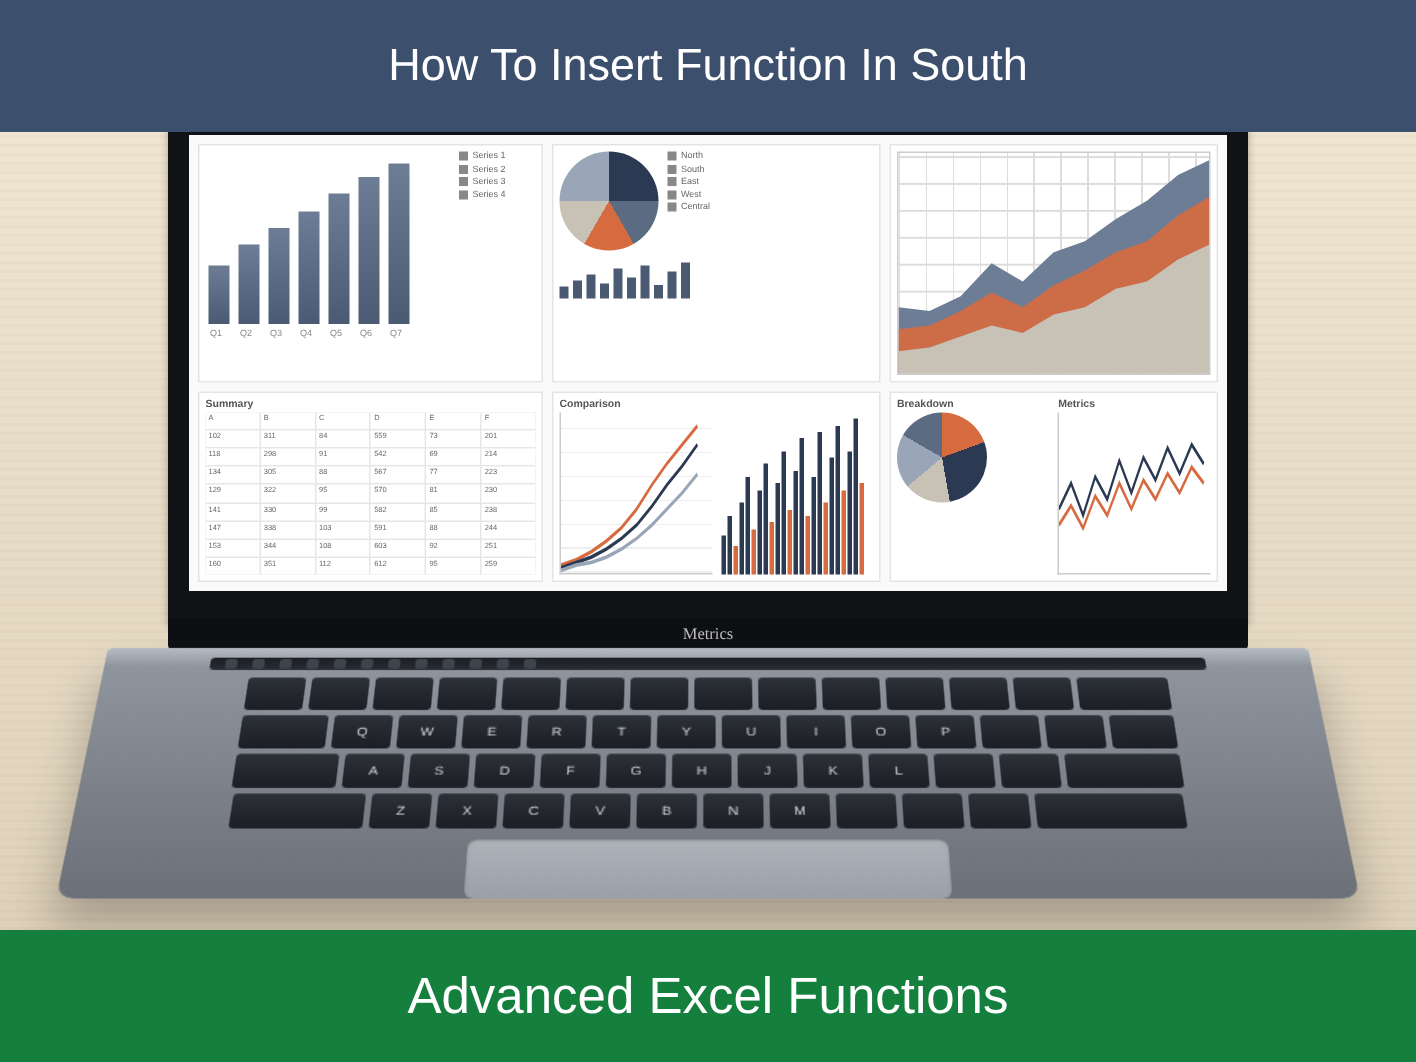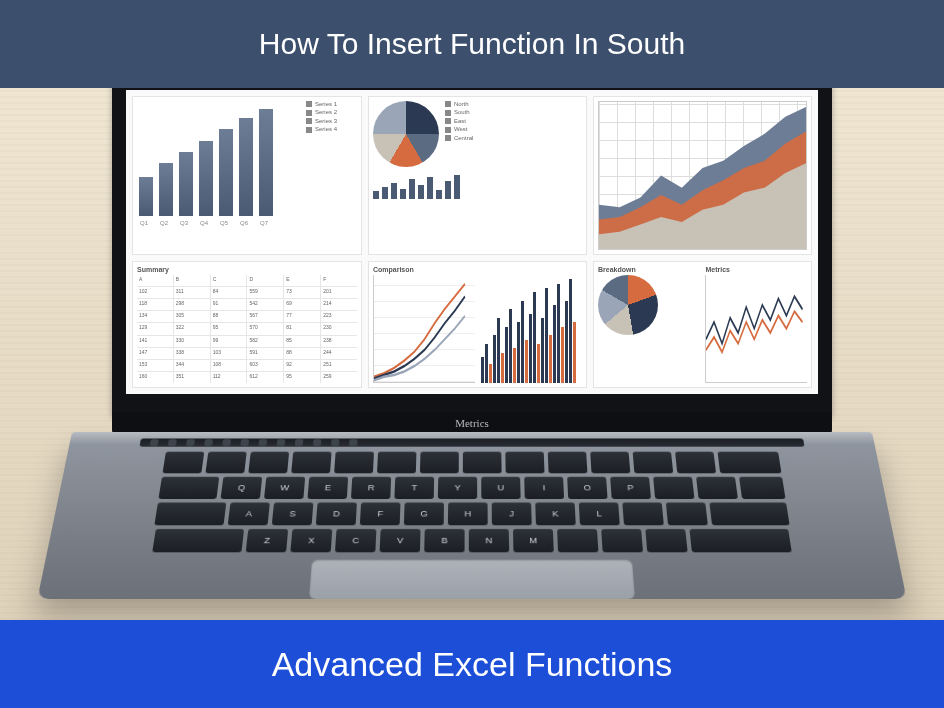--- a/index.html
+++ b/index.html
@@ -122,21 +122,21 @@
   }
   .touchbar{width:660px;height:14px;background:linear-gradient(180deg,#1a1d22,#2a2e34);border-radius:3px;margin-bottom:6px;display:flex;gap:10px;align-items:center;padding:0 10px}
   .touchbar span{width:8px;height:8px;border-radius:2px;background:#3e444c}
   .keyboard{width:660px;display:flex;flex-direction:column;gap:4px}
   .krow{display:flex;gap:4px;justify-content:center}
   .key{height:26px;background:linear-gradient(180deg,#2d3138,#1b1e24);border-radius:3px;color:#cfd3d8;font-size:9px;display:flex;align-items:center;justify-content:center;box-shadow:inset 0 1px 0 rgba(255,255,255,0.06)}
   .trackpad{width:300px;height:56px;background:linear-gradient(180deg,#aeb3ba,#9aa0a8);border-radius:6px;margin-top:8px;box-shadow:inset 0 1px 2px rgba(0,0,0,0.2)}
   .bottom-banner {
     width: 100%;
     height: 88px;
-    background: #1d4ed8;
+    background: #15803d;
     display: flex;
     align-items: center;
     justify-content: center;
     color: #fff;
     font-size: 34px;
     font-weight: 400;
   }
   .split{display:flex;gap:6px;height:100%}
   .split>div{flex:1;display:flex;flex-direction:column}
 </style>

